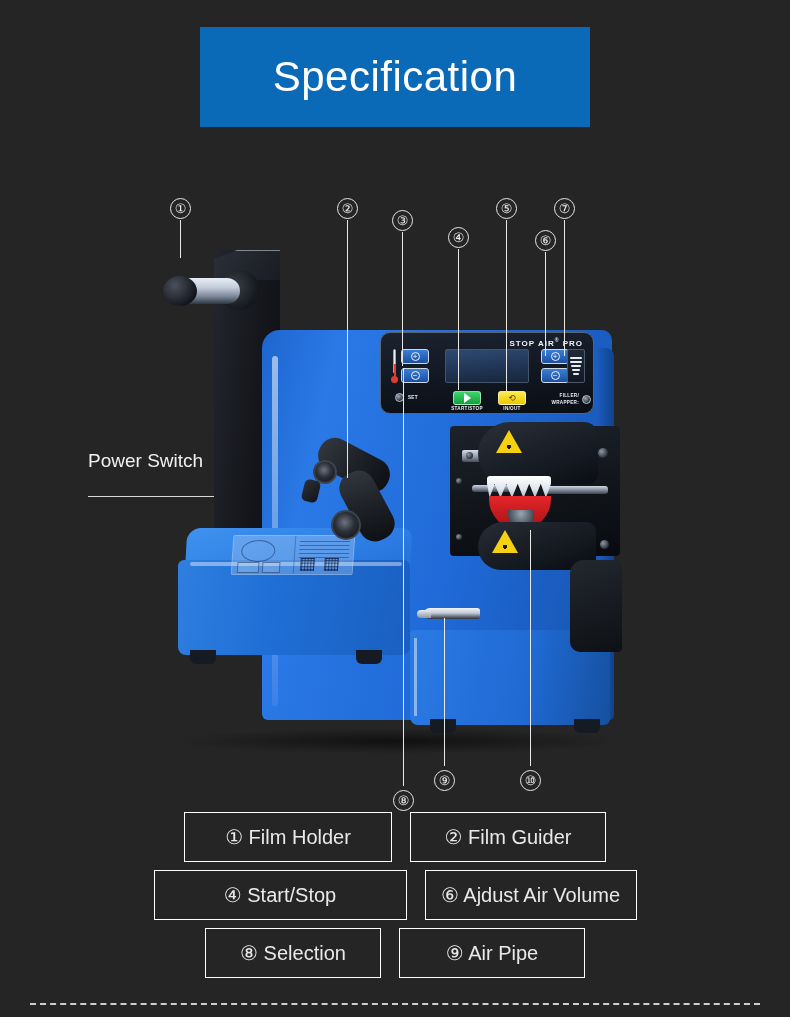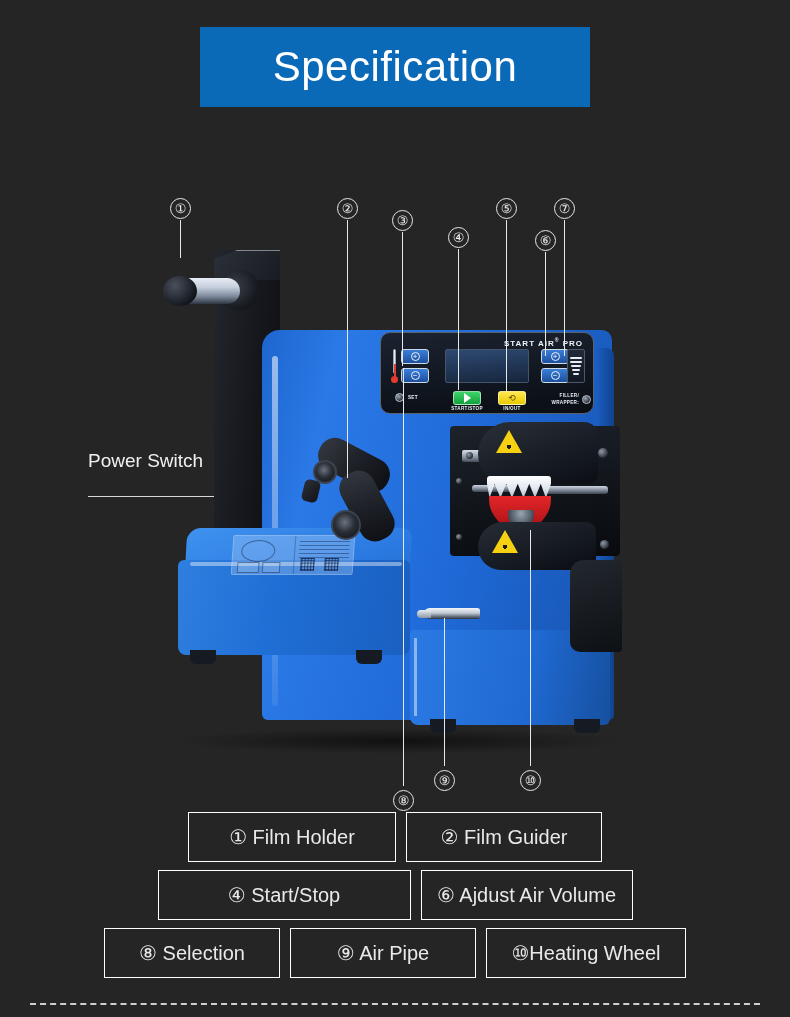--- a/index.html
+++ b/index.html
@@ -12,21 +12,21 @@
   #page {
     position: relative;
     width: 790px; height: 1017px;
     background: #252525;
   }
 
   
   .header-banner {
     position: absolute;
     left: 200px; top: 27px;
-    width: 390px; height: 80px;
+    width: 390px; height: 100px;
     background: #0b6ab8;
     display: flex; align-items: center; justify-content: center;
   }
   .header-banner .title {
     color: #ffffff;
     font-size: 42px;
     font-weight: 400;
     letter-spacing: 0.5px;
     line-height: 1;
   }
@@ -462,21 +462,21 @@
 
   
   .legend {
     position: absolute;
     left: 0; top: 812px;
     width: 790px;
   }
   .legend-row {
     display: flex;
     justify-content: center;
-    gap: 10px;
+    gap: 18px;
     margin-bottom: 8px;
   }
   .legend-item {
     border: 1px solid #ffffff;
     background: #252525;
     color: #e9e9e9;
     height: 50px;
     display: flex; align-items: center; justify-content: center;
     font-size: 20px;
     white-space: nowrap;
@@ -554,21 +554,21 @@
       <div class="foot" style="left:574px;top:589px;width:26px;"></div>
 
       <div class="roller" style="left:316px;top:318px;width:76px;height:34px;transform:rotate(28deg);"></div>
       <div class="roller-face" style="left:313px;top:330px;width:24px;height:24px;"></div>
       <div class="roller" style="left:330px;top:358px;width:74px;height:36px;transform:rotate(62deg);"></div>
       <div class="roller-face" style="left:331px;top:380px;width:30px;height:30px;"></div>
       <div class="roller-small" style="left:303px;top:350px;width:16px;height:22px;transform:rotate(14deg);"></div>
 
       <div class="panel">
         <div class="panel-brand">
-          <span>START AIR</span><sup>®</sup> <span>PRO</span>
+          <span>STOP AIR</span><sup>®</sup> <span>PRO</span>
         </div>
 
         <div class="thermo">
           <div class="thermo-stem"></div>
           <div class="thermo-fill"></div>
           <div class="thermo-bulb"></div>
         </div>
 
         <div class="btn-pair" style="left:20px;top:16px;">
           <div class="btn-sq">
@@ -683,18 +683,17 @@
       <div class="legend-item">① Film Holder</div>
       <div class="legend-item">② Film Guider</div>
     </div>
     <div class="legend-row r2">
       <div class="legend-item">④ Start/Stop</div>
       <div class="legend-item">⑥ Ajdust Air Volume</div>
     </div>
     <div class="legend-row r3">
       <div class="legend-item">⑧ Selection</div>
       <div class="legend-item">⑨ Air Pipe</div>
-      <div class="legend-item">⑩Heating Wheel</div>
     </div>
   </div>
 
   <div class="bottom-rule"></div>
 </div>
 
 </body></html>

